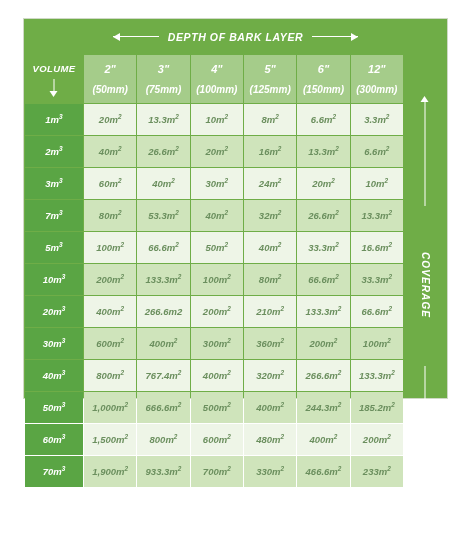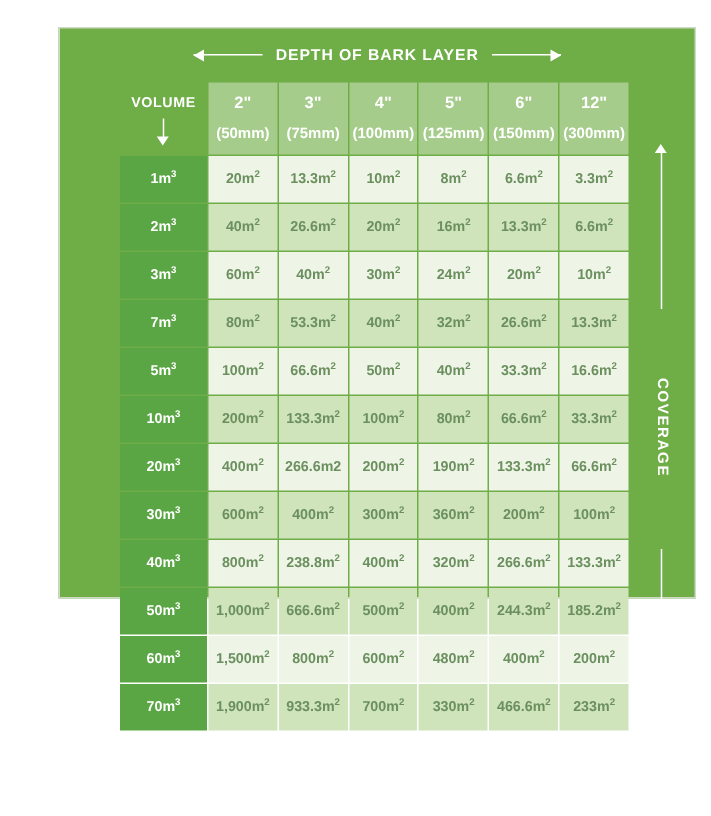--- a/index.html
+++ b/index.html
@@ -10,27 +10,28 @@
   }
   body {
     width: 474px;
     height: 544px;
     overflow: hidden;
     font-family: "Liberation Sans", sans-serif;
   }
 
   .panel {
     position: absolute;
-    left: 39px;
+    left: 23px;
     top: 18px;
     width: 425px;
     height: 381px;
     background: #6fad47;
     box-sizing: border-box;
     border: 1px solid #cfd9c6;
+    font-style: italic;
   }
 
   
   .title-bar {
     position: absolute;
     left: 0;
     top: 0;
     width: 100%;
     height: 35px;
     display: flex;
@@ -85,21 +86,20 @@
     top: 35px;
     width: 380px;
     height: 463px;
   }
 
   table.chart {
     border-collapse: separate;
     border-spacing: 1.5px;
     width: 380px;
     table-layout: fixed;
-    padding-left: 39px;
   }
   table.chart td, table.chart th {
     padding: 0;
     margin: 0;
     text-align: center;
     vertical-align: middle;
     font-size: 9.5px;
   }
 
   
@@ -355,37 +355,37 @@
             <td class="cell medium"><span>100m</span><sup>2</sup></td>
             <td class="cell medium"><span>80m</span><sup>2</sup></td>
             <td class="cell medium"><span>66.6m</span><sup>2</sup></td>
             <td class="cell medium"><span>33.3m</span><sup>2</sup></td>
           </tr>
           <tr>
             <td class="row-label"><span>20m</span><sup>3</sup></td>
             <td class="cell light"><span>400m</span><sup>2</sup></td>
             <td class="cell light"><span>266.6m2</span></td>
             <td class="cell light"><span>200m</span><sup>2</sup></td>
-            <td class="cell light"><span>190m</span><sup>2</sup></td>
+            <td class="cell light"><span>210m</span><sup>2</sup></td>
             <td class="cell light"><span>133.3m</span><sup>2</sup></td>
             <td class="cell light"><span>66.6m</span><sup>2</sup></td>
           </tr>
           <tr>
             <td class="row-label"><span>30m</span><sup>3</sup></td>
             <td class="cell medium"><span>600m</span><sup>2</sup></td>
             <td class="cell medium"><span>400m</span><sup>2</sup></td>
             <td class="cell medium"><span>300m</span><sup>2</sup></td>
             <td class="cell medium"><span>360m</span><sup>2</sup></td>
             <td class="cell medium"><span>200m</span><sup>2</sup></td>
             <td class="cell medium"><span>100m</span><sup>2</sup></td>
           </tr>
           <tr>
             <td class="row-label"><span>40m</span><sup>3</sup></td>
             <td class="cell light"><span>800m</span><sup>2</sup></td>
-            <td class="cell light"><span>238.8m</span><sup>2</sup></td>
+            <td class="cell light"><span>767.4m</span><sup>2</sup></td>
             <td class="cell light"><span>400m</span><sup>2</sup></td>
             <td class="cell light"><span>320m</span><sup>2</sup></td>
             <td class="cell light"><span>266.6m</span><sup>2</sup></td>
             <td class="cell light"><span>133.3m</span><sup>2</sup></td>
           </tr>
           <tr>
             <td class="row-label"><span>50m</span><sup>3</sup></td>
             <td class="cell medium"><span>1,000m</span><sup>2</sup></td>
             <td class="cell medium"><span>666.6m</span><sup>2</sup></td>
             <td class="cell medium"><span>500m</span><sup>2</sup></td>

